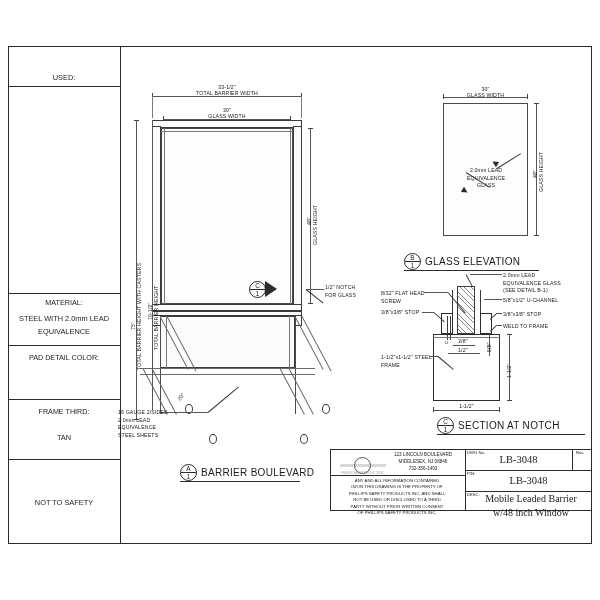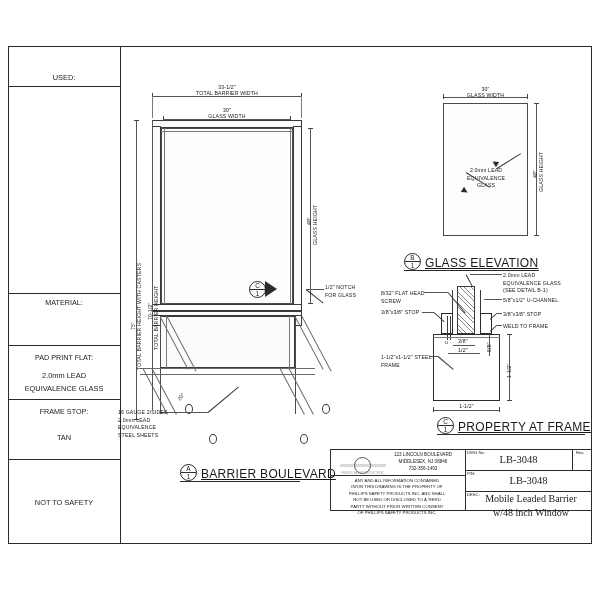--- a/index.html
+++ b/index.html
@@ -11,21 +11,21 @@
   .thin{background:#555;}
   .lt{background:#7a7a7a;}
   .txt{position:absolute;font-size:5.2px;letter-spacing:.15px;line-height:1.45;white-space:pre;}
   .c{text-align:center;}
   .box{position:absolute;border:1px solid #2b2b2b;box-sizing:border-box;}
   
   #frame{position:absolute;left:8px;top:46px;width:584px;height:498px;border:1px solid #2b2b2b;box-sizing:border-box;}
   .cellTxt{position:absolute;width:112px;text-align:center;font-size:7.2px;line-height:1.7;}
   .big{font-size:7.4px;}
   
-  .vlabel{position:absolute;font-size:12px;letter-spacing:.3px;font-family:"Liberation Sans",sans-serif;text-decoration:underline;}
+  .vlabel{position:absolute;font-size:10px;letter-spacing:.3px;font-family:"Liberation Sans",sans-serif;}
   .bubble{position:absolute;width:17px;height:17px;border:1px solid #2b2b2b;border-radius:50%;box-sizing:border-box;}
   .bubble .u{position:absolute;left:0;top:7px;width:15px;height:1px;background:#2b2b2b;}
   .bubble .t{position:absolute;left:0;top:-0.5px;width:15px;text-align:center;font-size:6.4px;}
   .bubble .b{position:absolute;left:0;top:7.5px;width:15px;text-align:center;font-size:6.4px;}
   .rot90{transform-origin:0 0;transform:rotate(-90deg);}
   .tick{position:absolute;width:1px;height:5px;background:#444;}
   .tickh{position:absolute;height:1px;width:5px;background:#444;}
   
   #tb{position:absolute;left:330px;top:449px;width:262px;height:62px;border:1px solid #2b2b2b;box-sizing:border-box;}
   .tbtxt{position:absolute;font-size:4.6px;line-height:1.5;}
@@ -52,28 +52,28 @@
 
   <div id="frame"></div>
 
   <div class="ln v" style="left:120px;top:46px;width:1px;height:498px;"></div>
 
   <div class="ln h" style="left:8px;top:86px;width:112px;"></div>
   <div class="cellTxt" style="left:8px;top:72px;font-size:7.4px;">USED:</div>
 
   <div class="ln h" style="left:8px;top:293px;width:112px;"></div>
   <div class="cellTxt" style="left:8px;top:297px;text-align:center;">MATERIAL:</div>
+  <div class="cellTxt big" style="left:8px;top:313px;white-space:pre-line;">STEEL WITH 2.0mm LEAD
+EQUIVALENCE</div>
 
   <div class="ln h" style="left:8px;top:345px;width:112px;"></div>
-  <div class="cellTxt" style="left:8px;top:352px;">PAD PRINT FLAT:</div>
-  <div class="cellTxt big" style="left:8px;top:370px;white-space:pre-line;">2.0mm LEAD
-EQUIVALENCE GLASS</div>
+  <div class="cellTxt" style="left:8px;top:352px;">PAD DETAIL COLOR:</div>
 
   <div class="ln h" style="left:8px;top:399px;width:112px;"></div>
-  <div class="cellTxt" style="left:8px;top:406px;">FRAME STOP:</div>
+  <div class="cellTxt" style="left:8px;top:406px;">FRAME THIRD:</div>
   <div class="cellTxt big" style="left:8px;top:432px;">TAN</div>
 
   <div class="ln h" style="left:8px;top:459px;width:112px;"></div>
   <div class="cellTxt big" style="left:8px;top:497px;">NOT TO SAFETY</div>
 
   <div class="ln thin h" style="left:152px;top:96px;width:150px;"></div>
   <div class="tick" style="left:152px;top:93px;"></div>
   <div class="tick" style="left:301px;top:93px;"></div>
   <div class="ln lt v" style="left:152px;top:96px;height:22px;"></div>
   <div class="ln lt v" style="left:301px;top:96px;height:22px;"></div>
@@ -258,21 +258,21 @@
 
   <div class="txt" style="left:503px;top:323px;">WELD TO FRAME</div>
   <div class="ln thin h" style="left:496px;top:325px;width:6px;"></div>
   <div class="leader" style="left:490px;top:331px;width:8px;transform:rotate(-42deg);"></div>
 
   <div class="bubble" style="left:437px;top:417px;">
     <div class="u"></div>
     <div class="t">C</div>
     <div class="b">1</div>
   </div>
-  <div class="vlabel" style="left:458px;top:420px;">PROPERTY AT FRAME</div>
+  <div class="vlabel" style="left:458px;top:420px;">SECTION AT NOTCH</div>
   <div class="ln h" style="left:437px;top:434px;width:148px;"></div>
 
   <div id="tb"></div>
 
   <div class="ln v" style="left:465px;top:449px;height:62px;"></div>
 
   <div class="ln h" style="left:330px;top:475px;width:135px;"></div>
 
   <div class="ln h" style="left:465px;top:470px;width:127px;"></div>
   <div class="ln h" style="left:465px;top:491px;width:127px;"></div>

